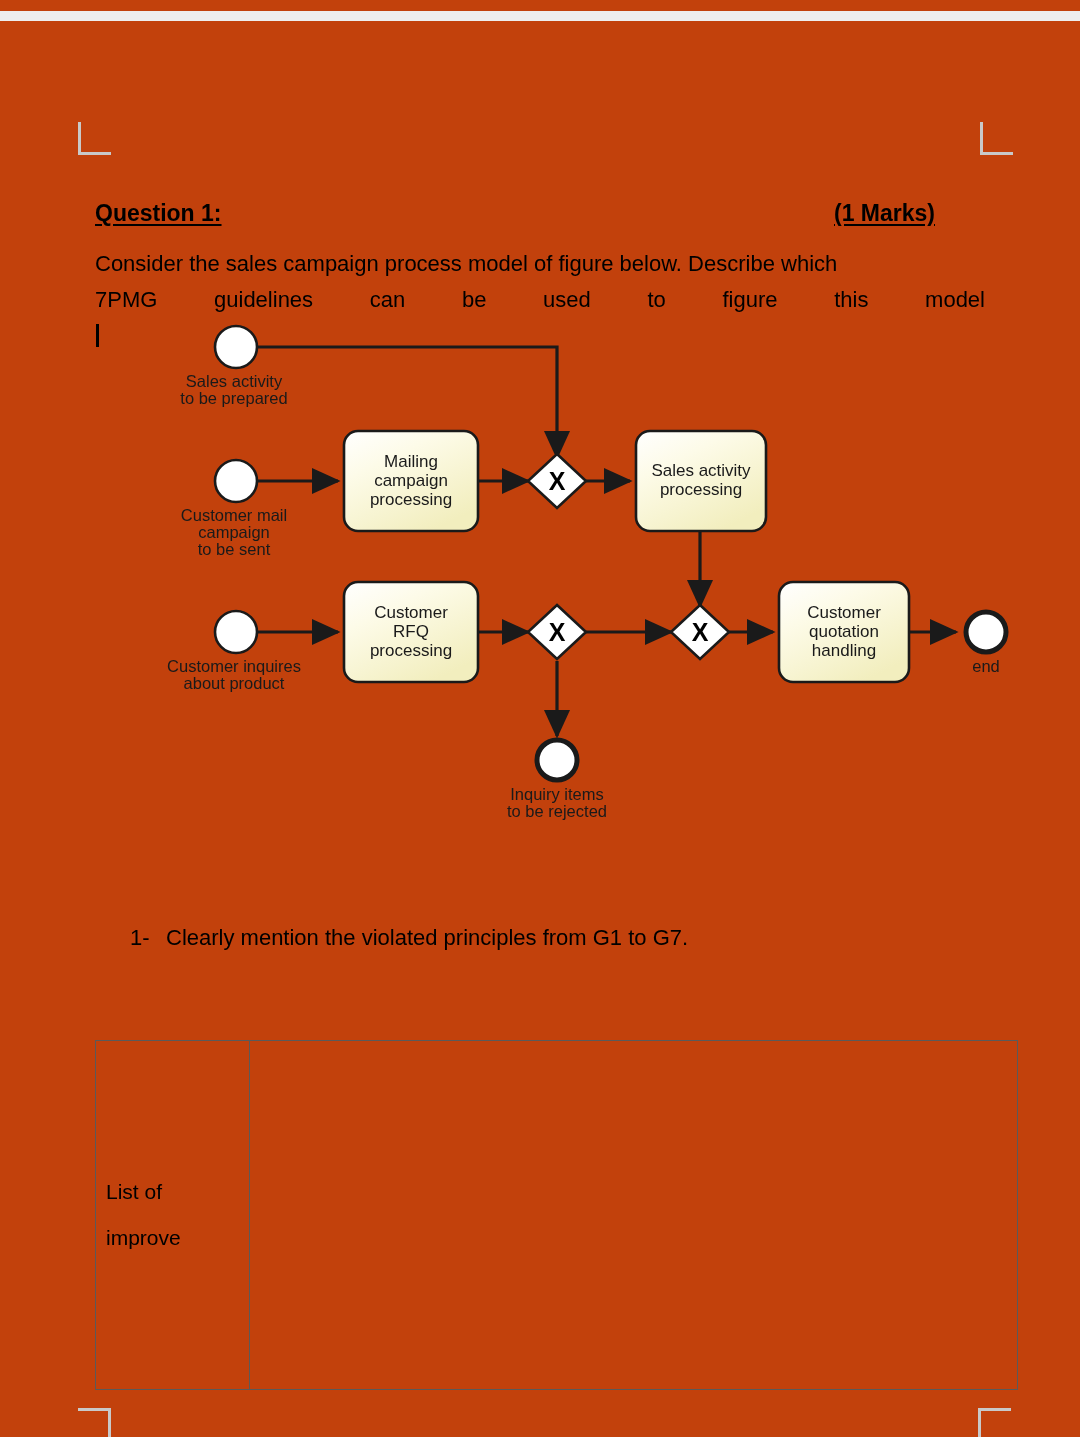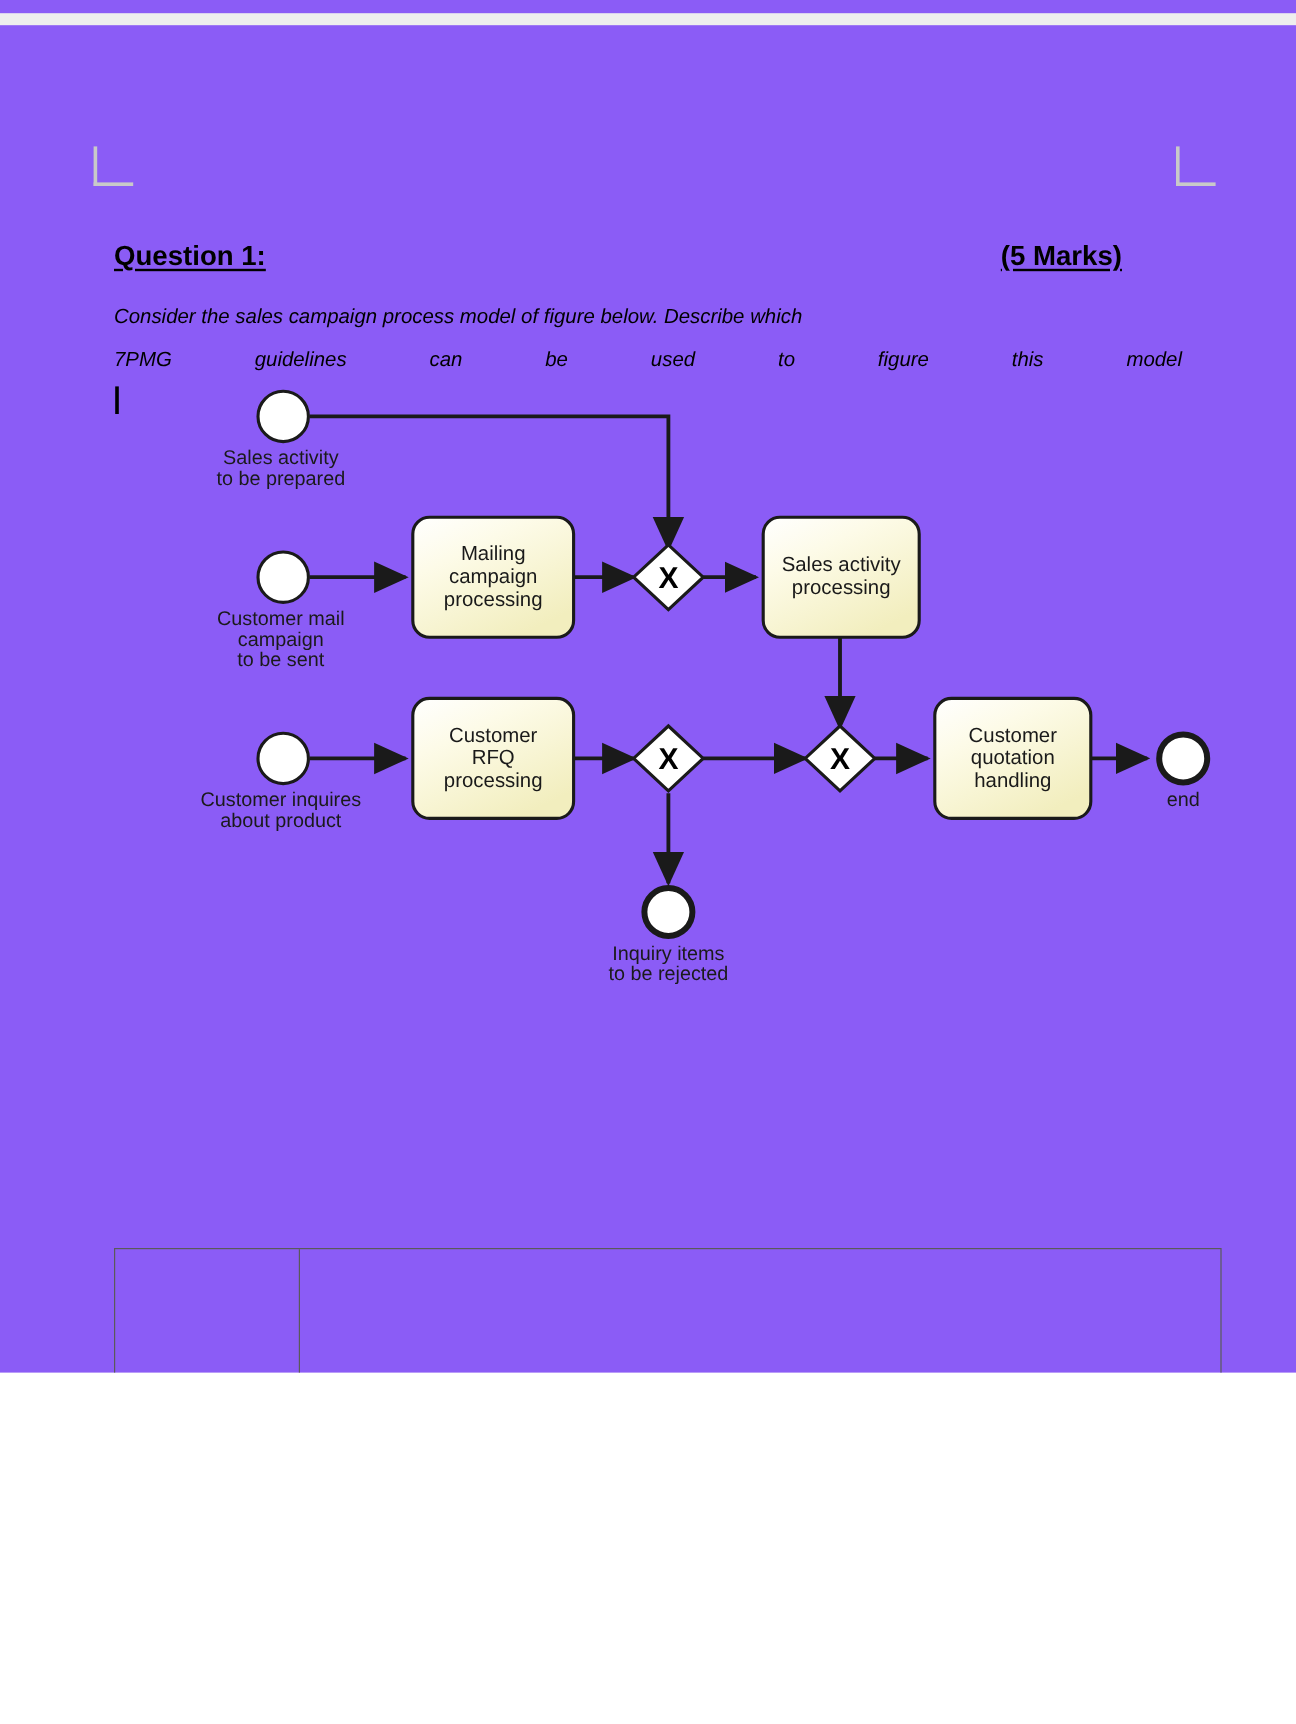--- a/index.html
+++ b/index.html
@@ -3,22 +3,22 @@
 <meta charset="utf-8">
 <style>
   html, body {
     margin: 0;
     padding: 0;
     background: #ffffff;
   }
   #page {
     position: relative;
     width: 1080px;
-    height: 1144px;
-    background: #8b5cf6;
+    height: 1437px;
+    background: #c2410c;
     overflow: hidden;
     font-family: "Liberation Sans", sans-serif;
     color: #000000;
   }
   
   .top-strip {
     position: absolute;
     left: 0;
     top: 11px;
     width: 1080px;
@@ -49,24 +49,23 @@
     font-weight: bold;
   }
   .q-head span { text-decoration: underline; text-underline-offset: 3px; }
 
   
   .q-body {
     position: absolute;
     left: 95px;
     top: 246px;
     width: 890px;
-    font-size: 17px;
+    font-size: 22px;
     line-height: 36px;
     text-align: justify;
-    font-style: italic;
   }
   .q-body .line2 {
     display: block;
     text-align: justify;
     text-align-last: justify;
     white-space: nowrap;
   }
   .caret {
     display: inline-block;
     width: 3px;
@@ -130,21 +129,21 @@
 
   <div class="top-strip"></div>
 
   <div class="crop tl"></div>
   <div class="crop tr"></div>
   <div class="crop bl"></div>
   <div class="crop br"></div>
 
   <div class="q-head">
     <span>Question 1:</span>
-    <span>(5 Marks)</span>
+    <span>(1 Marks)</span>
   </div>
 
   <div class="q-body">
     <span>Consider the sales campaign process model of figure below. Describe which</span>
     <span class="line2">7PMG guidelines can be used to figure this model</span><span class="caret"></span>
   </div>
 
   <div class="diagram">
     <svg width="1080" height="520" viewBox="0 0 1080 520" xmlns="http://www.w3.org/2000/svg">
       <defs>
@@ -241,20 +240,23 @@
         <circle cx="945" cy="314" r="20" fill="#ffffff" stroke="#1a1a1a" stroke-width="5"></circle>
       </g>
       <g font-family="Liberation Sans, sans-serif" font-size="16.5" fill="#1a1a1a" text-anchor="middle">
         <text x="516" y="482">Inquiry items</text>
         <text x="516" y="499">to be rejected</text>
         <text x="945" y="354">end</text>
       </g>
     </svg>
   </div>
 
+  <div class="instr one">
+    <span class="num">1-</span><span>Clearly mention the violated principles from G1 to G7.</span>
+  </div>
 
   <div class="answer-table">
     <div class="col-left">
       <div class="cell-label">
         <div>List of</div>
         <div>improve</div>
       </div>
     </div>
     <div class="col-right"></div>
   </div>

